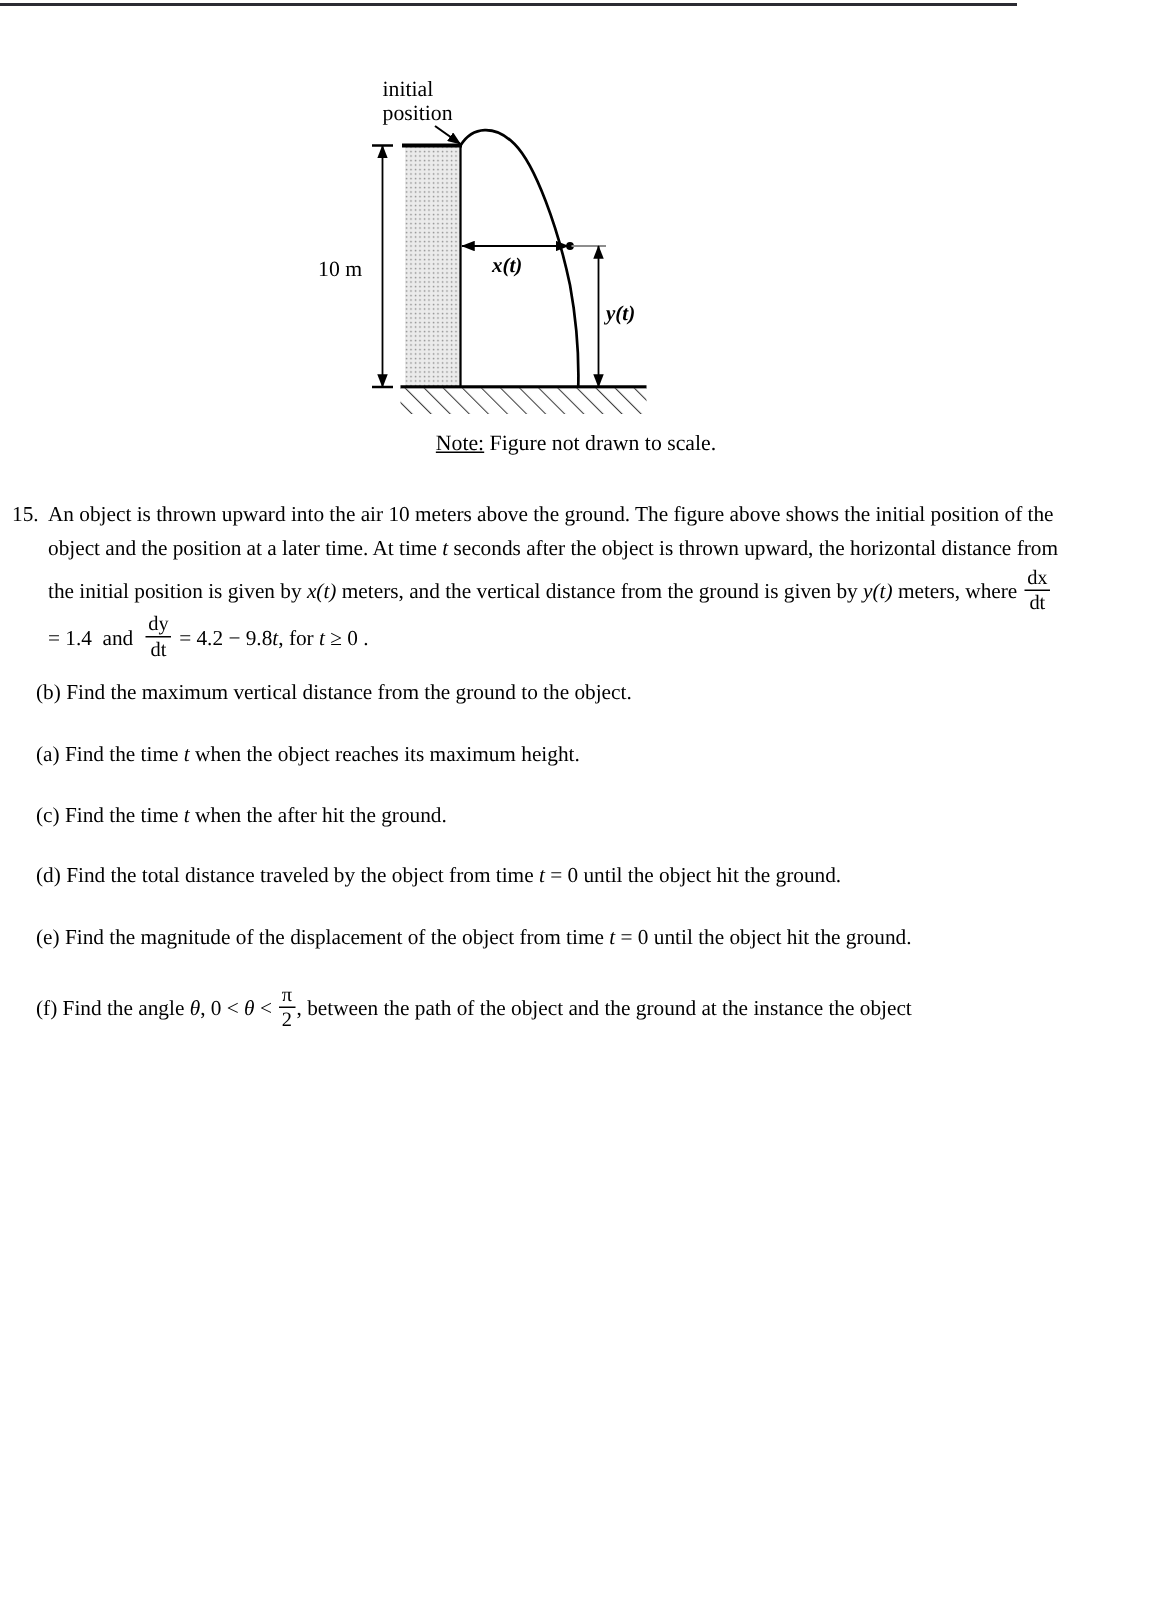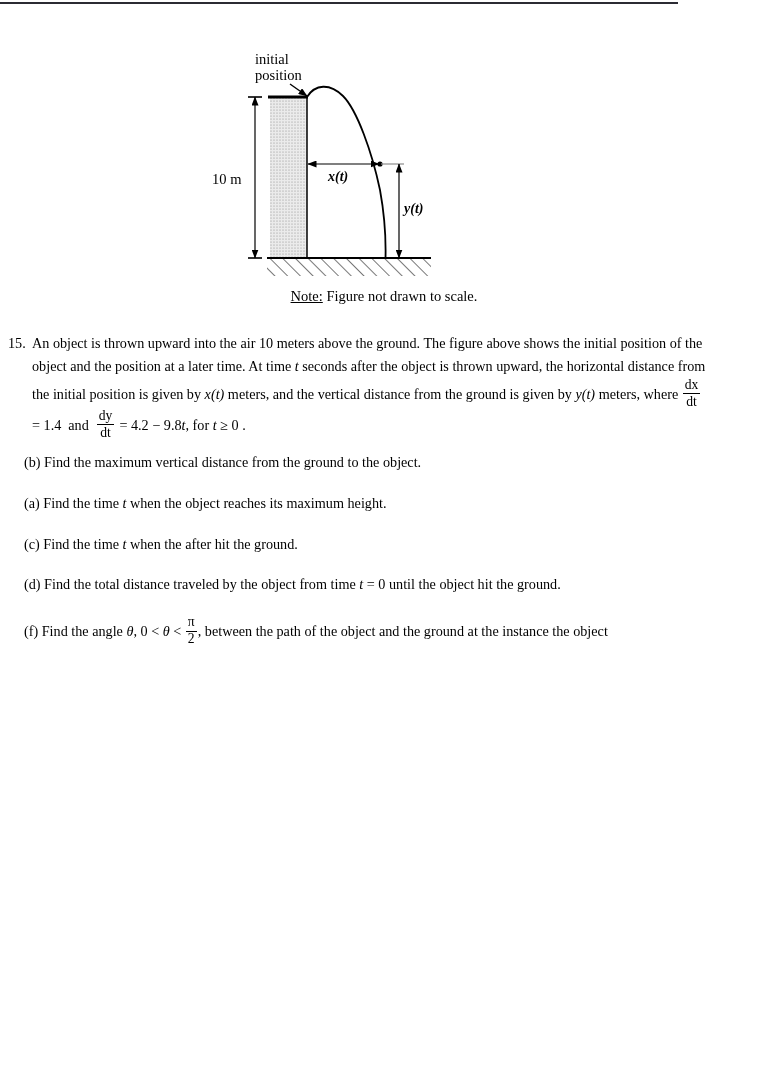--- a/index.html
+++ b/index.html
@@ -204,20 +204,24 @@
     <div class="part">
       <span>(c)</span>
       <span>Find the time </span><span class="mi">t</span><span> when the after hit the ground.</span>
     </div>
 
     <div class="part">
       <span>(d)</span>
       <span>Find the total distance traveled by the object from time </span><span class="mi">t</span><span> = 0  until the object hit the ground.</span>
     </div>
 
+    <div class="part">
+      <span>(e)</span>
+      <span>Find the magnitude of the displacement of the object from time </span><span class="mi">t</span><span> = 0  until the object hit the ground.</span>
+    </div>
 
     <div class="part">
       <span>(f)</span>
       <span>Find the angle </span><span class="mi">θ</span><span>, 0 &lt; </span><span class="mi">θ</span><span> &lt; </span><span class="frac upright"><span class="num">π</span><span class="bar"></span><span class="den">2</span></span><span>, between the path of the object and the ground at the instance the object</span>
     </div>
 
   </div>
 
 </div>
 

